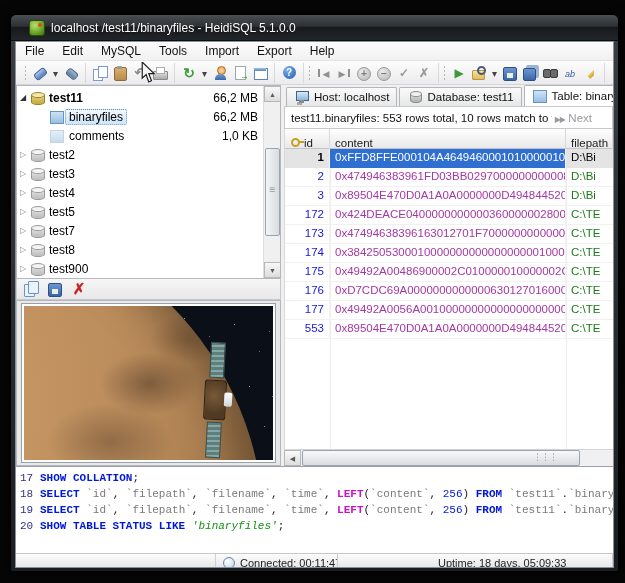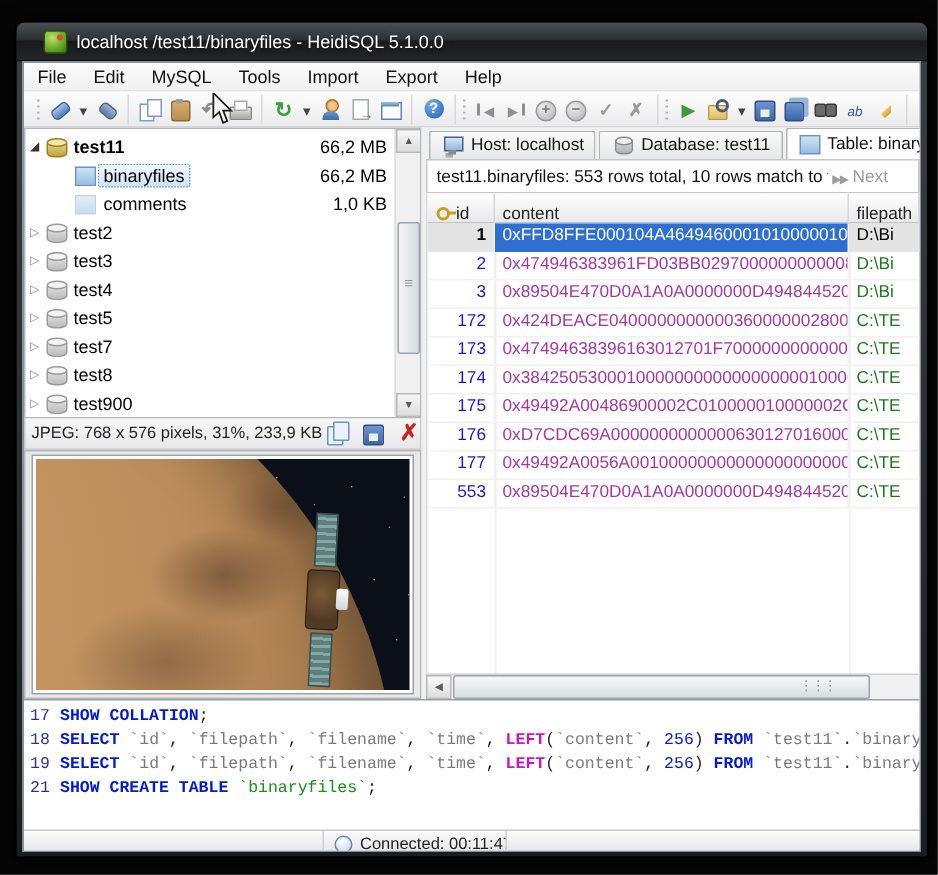--- a/index.html
+++ b/index.html
@@ -402,21 +402,20 @@
                   <span class="tree-label">test900</span>
                 </div>
               </div>
             <div class="vscroll">
               <div class="up">▲</div>
               <div class="thumb"></div>
               <div class="down">▼</div>
             </div>
           </div>
           <div class="imginfo">
-            <span class="txt">JPEG: 768 x 576 pixels, 31%, 233,9 KB</span>
             <span class="actions" id="imgactions">
                 <span class="tb-btn">
                   <span class="icn icn-copy-image"></span>
                 </span>
                 <span class="tb-btn">
                   <span class="icn icn-save"></span>
                 </span>
                 <span class="tb-btn">
                   <span class="icn icn-close-preview"></span>
                 </span>
@@ -531,33 +530,36 @@
           <div class="hscroll">
             <div class="hs-left">◀</div>
             <div class="hs-thumb"></div>
           </div>
         </div>
       </div>
       <div class="log" id="sqllog">
           <div class="log-line"><span class="ln">17</span><span class="t-kw">SHOW COLLATION</span><span class="t-pl">;</span></div>
           <div class="log-line"><span class="ln">18</span><span class="t-kw">SELECT</span><span class="t-pl"> </span><span class="t-id">`id`</span><span class="t-pl">, </span><span class="t-id">`filepath`</span><span class="t-pl">, </span><span class="t-id">`filename`</span><span class="t-pl">, </span><span class="t-id">`time`</span><span class="t-pl">, </span><span class="t-fn">LEFT</span><span class="t-pl">(</span><span class="t-id">`content`</span><span class="t-pl">, </span><span class="t-num">256</span><span class="t-pl">) </span><span class="t-kw">FROM</span><span class="t-pl"> </span><span class="t-id">`test11`</span><span class="t-pl">.</span><span class="t-id">`binaryfiles`</span></div>
           <div class="log-line"><span class="ln">19</span><span class="t-kw">SELECT</span><span class="t-pl"> </span><span class="t-id">`id`</span><span class="t-pl">, </span><span class="t-id">`filepath`</span><span class="t-pl">, </span><span class="t-id">`filename`</span><span class="t-pl">, </span><span class="t-id">`time`</span><span class="t-pl">, </span><span class="t-fn">LEFT</span><span class="t-pl">(</span><span class="t-id">`content`</span><span class="t-pl">, </span><span class="t-num">256</span><span class="t-pl">) </span><span class="t-kw">FROM</span><span class="t-pl"> </span><span class="t-id">`test11`</span><span class="t-pl">.</span><span class="t-id">`binaryfiles`</span></div>
-          <div class="log-line"><span class="ln">21</span><span class="t-kw">SHOW CREATE TABLE</span><span class="t-pl"> </span><span class="t-tbl">`binaryfiles`</span><span class="t-pl">;</span></div>
+          <div class="log-line"><span class="ln">20</span><span class="t-kw">SHOW TABLE STATUS LIKE</span><span class="t-pl"> </span><span class="t-str">'binaryfiles'</span><span class="t-pl">;</span></div>
         </div>
       <div class="statusbar" id="statusbar">
           <div class="sb-panel" style="width: 200px;">
             <span></span>
           </div>
           <div class="sb-panel" style="width: 122px;">
             <span class="icn icn-clock"></span>
             <span>Connected: 00:11:47</span>
           </div>
           <div class="sb-panel" style="width: 95px; margin-top: 20px;">
             <span class="icn icn-server"></span>
             <span>MySQL 5.1.44</span>
+          </div>
+          <div class="sb-panel" style="flex: 1 1 0%;">
+            <span>Uptime: 18 days, 05:09:33</span>
           </div>
         </div>
     </div>
   </div>
   <div class="cursor">
     <svg width="20" height="22" viewBox="0 0 12 19">
       <path d="M1 0 L1 14 L4.4 10.9 L6.6 17.2 L9 16.2 L6.7 10.1 L11.3 10.1 Z" fill="#f4f4f4" stroke="#1a1a1a" stroke-width="1"></path>
     </svg>
   </div>
 </div>

